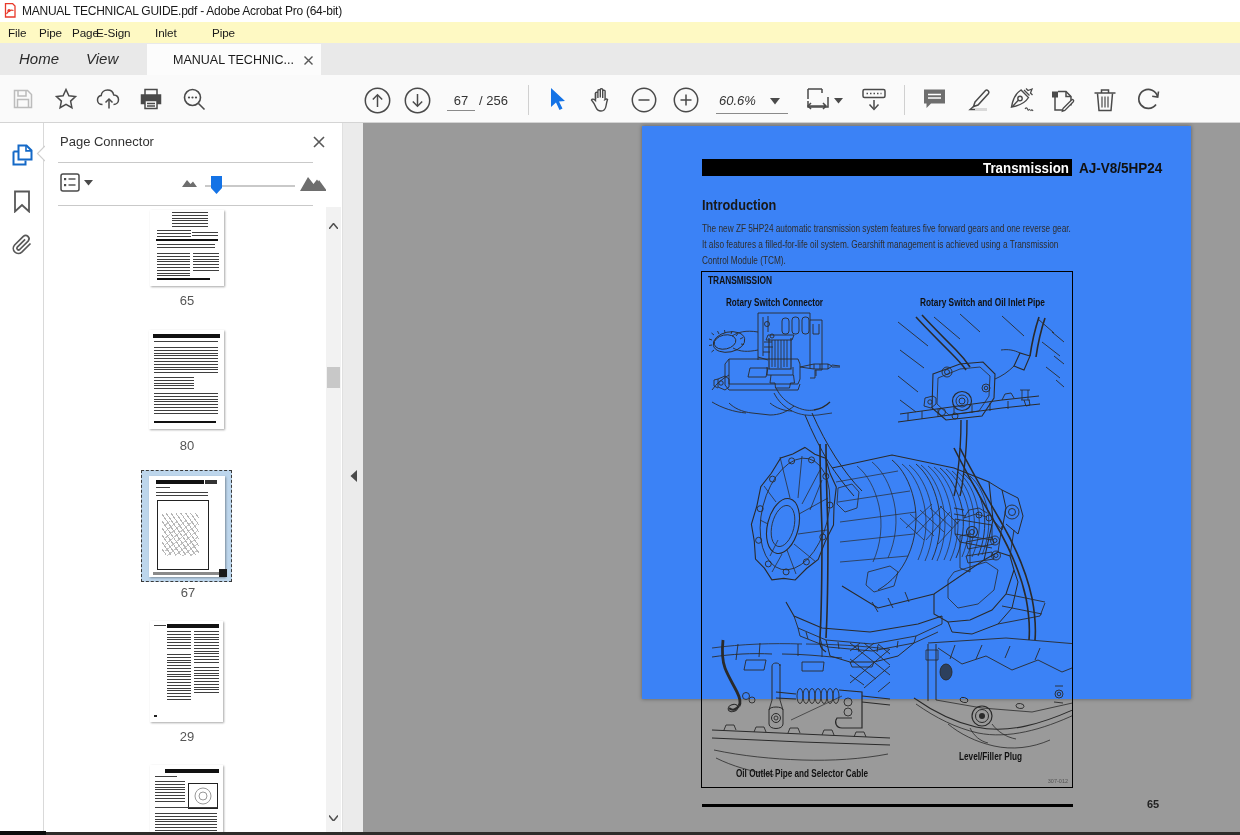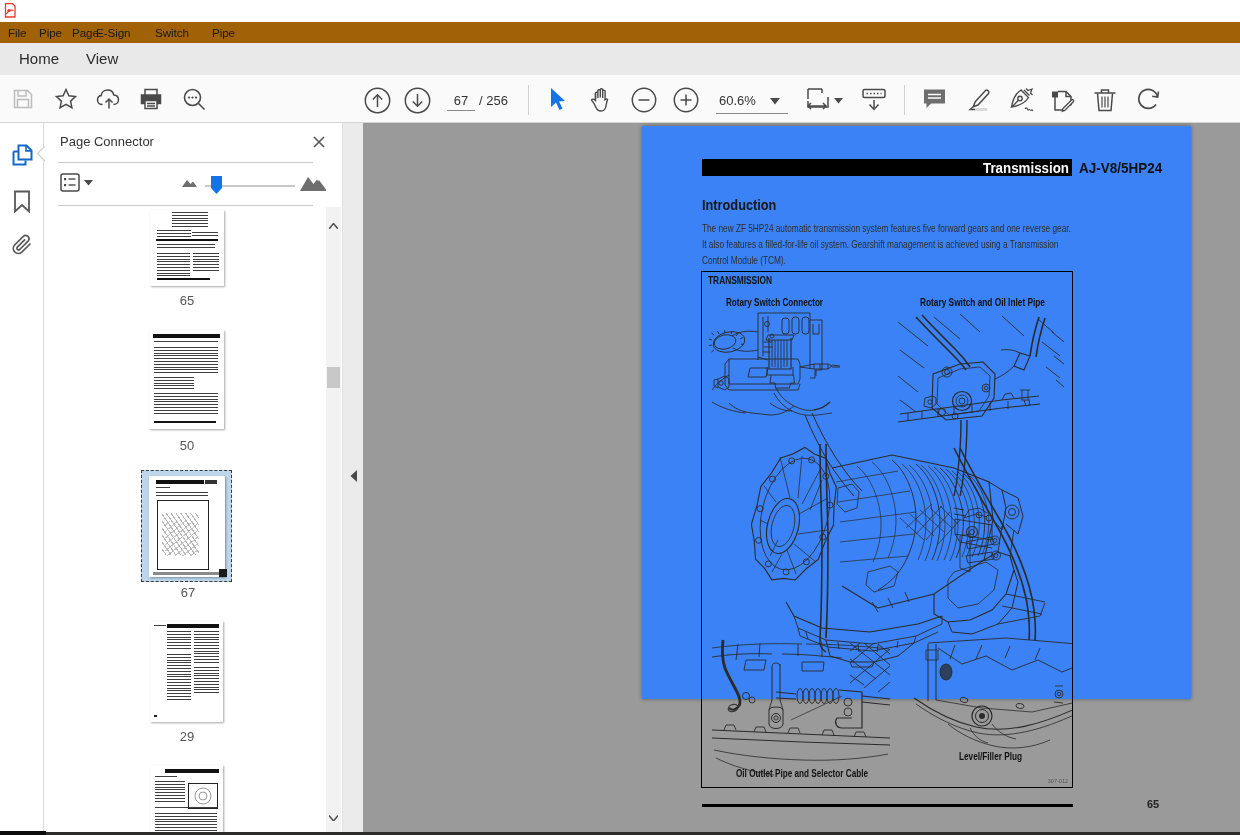--- a/index.html
+++ b/index.html
@@ -1,23 +1,23 @@
 <!DOCTYPE html>
 <html><head>
 <meta charset="utf-8">
 <style>
 * { margin:0; padding:0; box-sizing:border-box; }
 html,body { width:1240px; height:835px; overflow:hidden; }
 body { font-family:"Liberation Sans", sans-serif; background:#fff; position:relative; }
 #titlebar { position:absolute; left:0; top:0; width:1240px; height:22px; background:#fff; }
 #titletext { position:absolute; left:22px; top:4px; font-size:12px; color:#1a1a1a; letter-spacing:-0.25px; }
-#menubar { position:absolute; left:0; top:22px; width:1240px; height:21px; background:#a16207; }
+#menubar { position:absolute; left:0; top:22px; width:1240px; height:21px; background:#fef9c3; }
 .menuitem { position:absolute; top:4px; font-size:11.7px; color:#1a1a1a; letter-spacing:-0.1px; }
 #tabbar { position:absolute; left:0; top:43px; width:1240px; height:32px; background:#e9e9e9; }
-.tab { position:absolute; top:0; height:32px; font-size:15px; color:#2b2b2b; line-height:32px; }
+.tab { position:absolute; top:0; height:32px; font-size:15px; color:#2b2b2b; line-height:32px;font-style:italic; }
 #activetab { position:absolute; left:147px; top:1px; width:174px; height:31px; background:#fcfcfc; font-size:12px; color:#222; }
 #toolbar { position:absolute; left:0; top:75px; width:1240px; height:48px; background:#fafafa; border-bottom:1px solid #d4d4d4; }
 .ticon { position:absolute; top:12px; }
 #main { position:absolute; left:0; top:123px; width:1240px; height:712px; }
 #iconstrip { position:absolute; left:0; top:0; width:44px; height:712px; background:#fff; border-right:1px solid #d9d9d9; }
 #panel { position:absolute; left:45px; top:0; width:281px; height:712px; background:#fff; }
 #pscroll { position:absolute; left:326px; top:0; width:16px; height:712px; background:#fff; }
 #splitter { position:absolute; left:342px; top:0; width:21px; height:712px; background:#ebebeb; border-left:1px solid #e0e0e0;}
 #docpane { position:absolute; left:363px; top:0; width:877px; height:712px; background:#9a9a9a; }
 #page { position:absolute; left:279px; top:3px; width:549px; height:573px; background:#3b82f6; box-shadow:0 0 4px rgba(0,0,0,0.4); }
@@ -27,32 +27,39 @@
 .txl { position:absolute; background:repeating-linear-gradient(to bottom, #3f3f3f 0 1px, transparent 1px 2.8px); }
 </style>
 </head>
 <body>
 <div id="titlebar">
   <svg width="12" height="15" style="position:absolute;left:4px;top:3px" viewBox="0 0 12 15">
     <path d="M1.5 0.5 h7 l2.5 2.5 v11 h-9.5 z" fill="#fff" stroke="#e8392a" stroke-width="1.3"></path>
     <circle cx="5" cy="7.5" r="1.6" fill="#e8392a"></circle>
     <path d="M2.5 11 c1.5-2.5 4-4.5 7-3.5" stroke="#e8392a" stroke-width="1.2" fill="none"></path>
   </svg>
+  <span id="titletext">MANUAL TECHNICAL GUIDE.pdf - Adobe Acrobat Pro (64-bit)</span>
 </div>
 <div id="menubar">
   <span class="menuitem" style="left:8px">File</span>
   <span class="menuitem" style="left:39px">Pipe</span>
   <span class="menuitem" style="left:72px">Page</span>
   <span class="menuitem" style="left:96px">E-Sign</span>
-  <span class="menuitem" style="left:155px">Switch</span>
+  <span class="menuitem" style="left:155px">Inlet</span>
   <span class="menuitem" style="left:212px">Pipe</span>
 </div>
 <div id="tabbar">
   <span class="tab" style="left:19px">Home</span>
   <span class="tab" style="left:86px">View</span>
+  <div id="activetab">
+    <span style="position:absolute;left:26px;top:9px;font-size:12.5px;color:#1a1a1a;">MANUAL TECHNIC...</span>
+    <svg style="position:absolute;left:157px;top:12px" width="9" height="9" viewBox="0 0 9 9" stroke="#585858" stroke-width="1.4">
+        <path d="M0.5 0.5 L8.5 8.5 M8.5 0.5 L0.5 8.5"></path>
+      </svg>
+  </div>
 </div>
 <div id="toolbar">
   <svg class="ticon" style="left:11px" width="24" height="24" viewBox="0 0 24 24" fill="none" stroke="#bcbcbc" stroke-width="1.5">
     <path d="M3.5 3.5 h13 l4 4 v13 h-17 z"></path>
       <path d="M7 3.5 v5.5 h8 v-5.5"></path>
       <path d="M6.5 20.5 v-8 h11 v8"></path>
   </svg>
   <svg class="ticon" style="left:54px" width="24" height="24" viewBox="0 0 24 24" fill="none" stroke="#4a4a4a" stroke-width="1.5">
     <path d="M12 2.5 l2.9 6.2 6.6 0.8 -4.9 4.6 1.3 6.6 -5.9-3.3 -5.9 3.3 1.3-6.6 -4.9-4.6 6.6-0.8 z"></path>
   </svg>
@@ -95,21 +102,21 @@
     <path d="M5.5 6 v7.5 c-1.5-1.5-3.5-2-4 -0.5 c1.8 2 3.2 4.5 4.5 7.5 c1 2.5 2.5 3.5 5 3.5 c3.5 0 4.5-2 5-5 c0.4-2.4 0.8-4.5 1.5-6.5 c-1-1-2.5-0.5-3.4 1"></path>
   </svg>
   <svg class="ticon" style="left:631px" width="26" height="26" viewBox="0 0 26 26" fill="none" stroke="#4a4a4a" stroke-width="1.5">
     <circle cx="13" cy="13" r="11.7"></circle>
       <path d="M7.5 13 h11"></path>
   </svg>
   <svg class="ticon" style="left:673px" width="26" height="26" viewBox="0 0 26 26" fill="none" stroke="#4a4a4a" stroke-width="1.5">
     <circle cx="13" cy="13" r="11.7"></circle>
       <path d="M7.5 13 h11 M13 7.5 v11"></path>
   </svg>
-  <span style="position:absolute;left:719px;top:18px;font-size:13px;color:#333;">60.6%</span>
+  <span style="position:absolute;left:719px;top:18px;font-size:13px;color:#333;font-style:italic;">60.6%</span>
   <svg class="ticon" style="left:770px;top:23px" width="10" height="7" viewBox="0 0 10 7">
       <path d="M0 0 h10 l-5 6.5 z" fill="#4a4a4a"></path>
     </svg>
   <div style="position:absolute;left:716px;top:38px;width:72px;height:1px;background:#8a8a8a"></div>
   <svg class="ticon" style="left:806px" width="24" height="26" viewBox="0 0 24 26" fill="none" stroke="#4a4a4a" stroke-width="1.5">
     <path d="M2 2 h14 M2 2 v10 M16 2 v4 M22 10 v10 h-20 v-6"></path>
     <path d="M5 16 l-3 3 3 3 M17 16 l3 3 -3 3 M3.5 19 h16"></path>
   </svg>
   <svg class="ticon" style="left:834px;top:23px" width="9" height="6" viewBox="0 0 9 6">
       <path d="M0 0 h9 l-4.5 5.5 z" fill="#4a4a4a"></path>
@@ -449,21 +456,21 @@
     </div>
     <div class="tlabel" style="left:102px;top:170px">65</div>
     <div class="thumb" id="th66" style="left:104px;top:207px;width:75px;height:99px;">
       <div style="position:absolute;left:4px;top:4px;width:67px;height:4px;background:#111"></div>
       <div class="txl" style="left:5px;top:11px;width:64px;height:3px;"></div>
       <div class="txl" style="left:5px;top:17px;width:64px;height:26px;"></div>
       <div class="txl" style="left:5px;top:47px;width:40px;height:12px;"></div>
       <div class="txl" style="left:5px;top:63px;width:64px;height:22px;"></div>
       <div style="position:absolute;left:5px;top:91px;width:62px;height:1.6px;background:#111"></div>
     </div>
-    <div class="tlabel" style="left:102px;top:315px">50</div>
+    <div class="tlabel" style="left:102px;top:315px">80</div>
     <div id="sel67" style="position:absolute;left:96px;top:347px;width:91px;height:112px;background:#bdd6ec;border:1px dashed #3a3a3a;"></div>
     <div class="thumb" id="th67" style="left:104px;top:353px;width:76px;height:101px;">
       <div style="position:absolute;left:7px;top:4px;width:48px;height:3.5px;background:#111"></div>
       <div style="position:absolute;left:56px;top:4px;width:12px;height:3.5px;background:#333"></div>
       <div class="txl" style="left:7px;top:11px;width:14px;height:3px;"></div>
       <div class="txl" style="left:7px;top:16px;width:52px;height:6px;"></div>
       <div style="position:absolute;left:8px;top:24px;width:52px;height:70px;border:1px solid #222;background:
         repeating-linear-gradient(55deg, transparent 0 3px, #b5b5b5 3px 4px),
         repeating-linear-gradient(-40deg, transparent 0 4px, #c5c5c5 4px 5px);background-size:74% 62%,64% 52%;background-position:30% 45%,40% 60%;background-repeat:no-repeat;"></div>
       <div style="position:absolute;left:4px;top:96px;width:68px;height:3px;background:#8a8a8a"></div>

